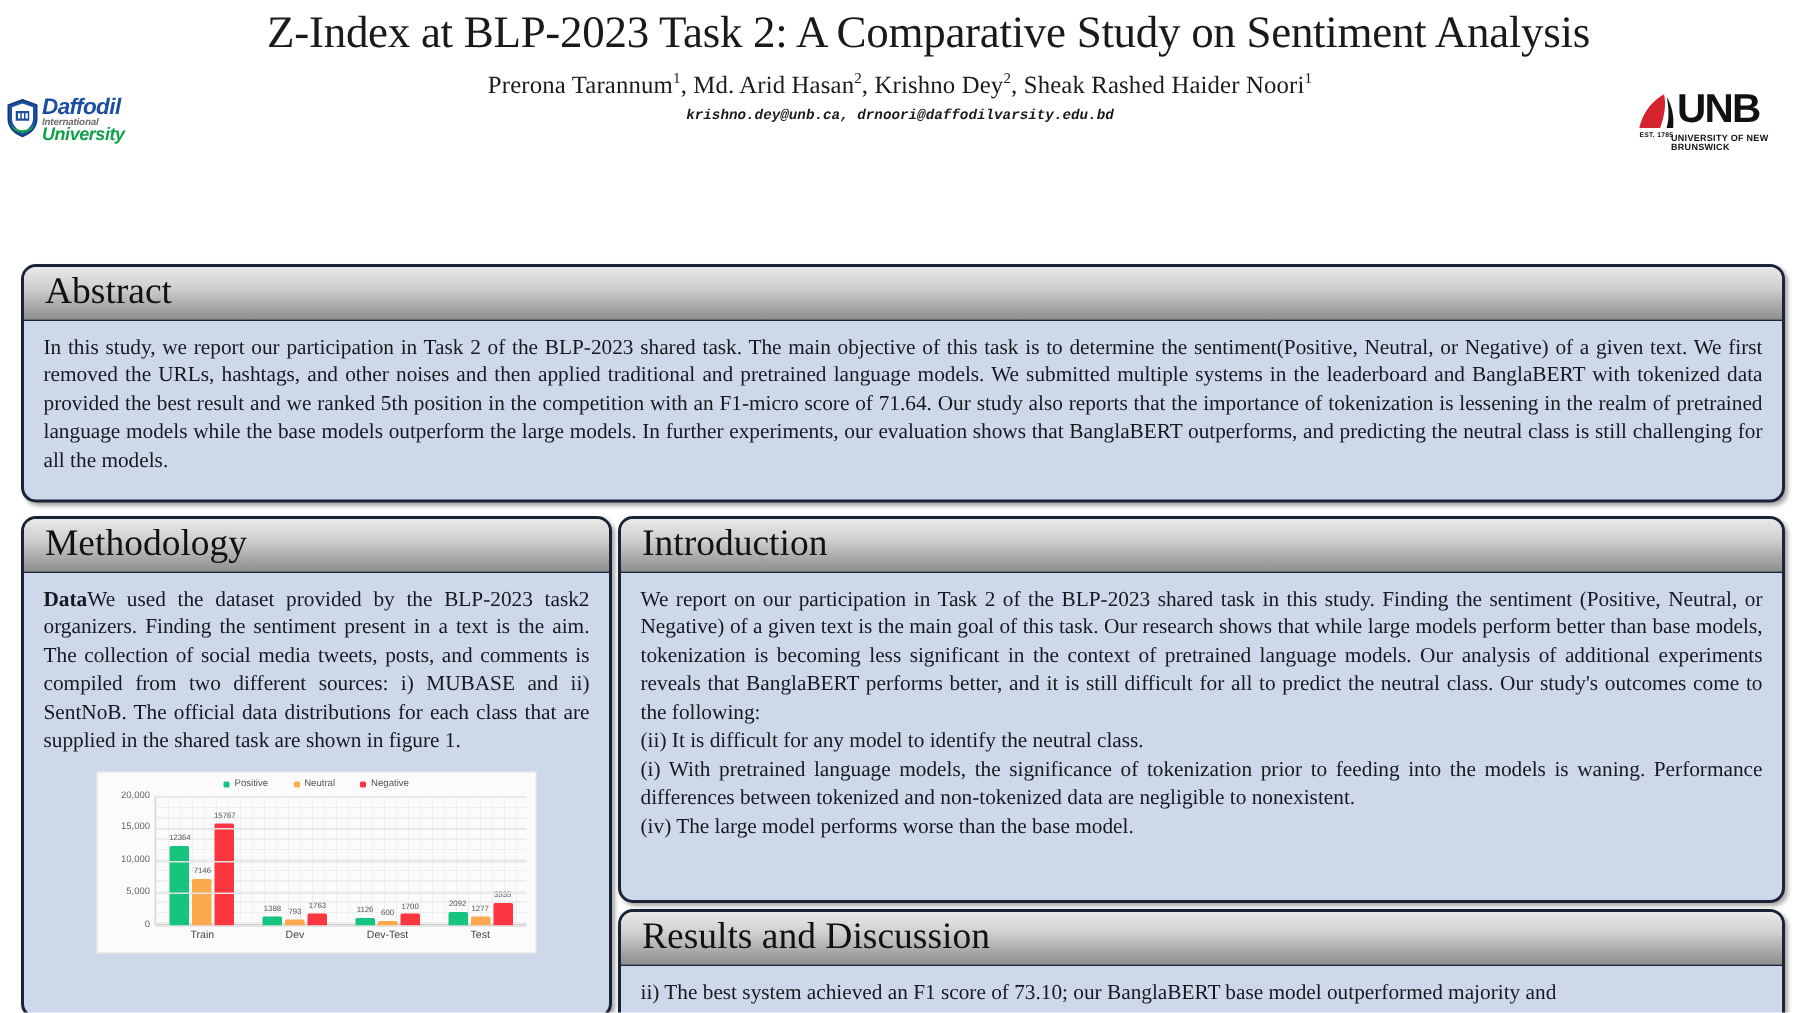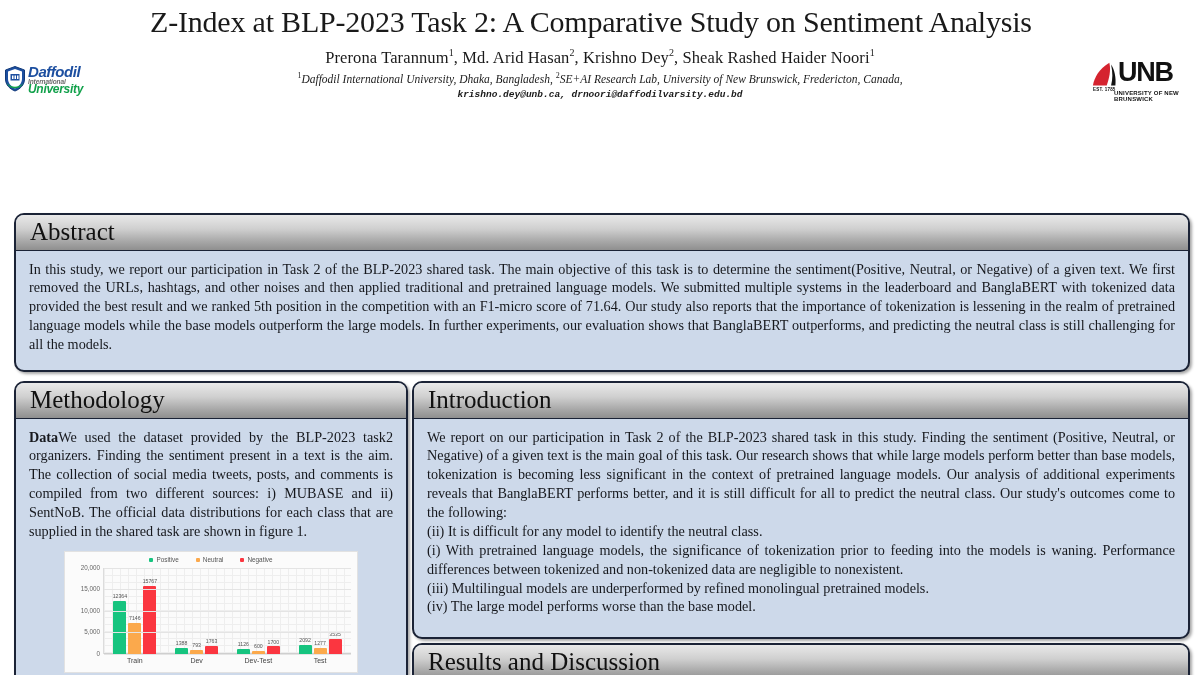--- a/index.html
+++ b/index.html
@@ -5,21 +5,21 @@
   html,body{margin:0;padding:0;}
   body{
     width:1200px;height:675px;overflow:hidden;background:#ffffff;
     font-family:"Liberation Serif", serif;color:#1a1a1a;
   }
   .poster{position:relative;width:1200px;height:675px;}
 
   
   .header{position:relative;height:160px;}
   .title{
-    text-align:left;font-size:30px;line-height:1.05;font-weight:400;
+    text-align:center;font-size:30px;line-height:1.05;font-weight:400;
     letter-spacing:-0.2px;padding:6px 112px 0 150px;
   }
   .authors{
     text-align:center;font-size:16.5px;margin-top:9px;letter-spacing:0.1px;
   }
   .authors sup{font-size:10px;}
   .affil{
     text-align:center;font-size:11.5px;font-style:italic;margin-top:4px;
     padding:0 40px;
   }
@@ -51,21 +51,20 @@
     font-size:6px;font-weight:bold;color:#111;letter-spacing:0.2px;}
 
   
   .panel{
     position:absolute;
     border:2.5px solid #1b2336;
     border-radius:10px;
     background:#cdd9ea;
     box-shadow:2px 2px 3px rgba(0,0,0,0.35);
     overflow:hidden;
-    margin-top:37px;
   }
   .panel-head{
     background:linear-gradient(to bottom,#e9e9e9 0%,#cfcfcf 40%,#a8a8a8 75%,#8f8f8f 100%);
     border-bottom:1.5px solid #1b2336;
     padding:2px 0 3px 14px;
   }
   .panel-head h2{
     margin:0;font-weight:400;font-size:25px;line-height:1.18;
     color:#111;letter-spacing:0px;
   }
@@ -143,21 +142,20 @@
         <path d="M20 1 C8 8 3 18 1 27 L17 27 C20 19 22 9 20 1 Z" fill="#d5232f"></path>
         <path d="M22 3 C24 12 24 20 22 27 L27 27 C28 18 26 9 22 3 Z" fill="#111"></path>
       </svg>
       <div class="unb-word">UNB</div>
       <div class="unb-est">EST. 1785</div>
       <div class="unb-sub">UNIVERSITY OF NEW BRUNSWICK</div>
     </div>
 
     <div class="title">Z-Index at BLP-2023 Task 2: A Comparative Study on Sentiment Analysis</div>
     <div class="authors">Prerona Tarannum<sup>1</sup>, Md. Arid Hasan<sup>2</sup>, Krishno Dey<sup>2</sup>, Sheak Rashed Haider Noori<sup>1</sup></div>
-    <div class="affil"><sup>1</sup>Daffodil International University, Dhaka, Bangladesh, <sup>2</sup>SE+AI Research Lab, University of New Brunswick, Fredericton, Canada,</div>
     <div class="emails">
       <div>krishno.dey@unb.ca, drnoori@daffodilvarsity.edu.bd</div>
     </div>
   </div>
 
   <div class="panel" style="left:14px;top:176px;width:1172px;height:155px;">
     <div class="panel-head">
       <h2>Abstract</h2>
     </div>
     <div class="panel-body">
@@ -261,21 +259,20 @@
 
   <div class="panel" style="left:412px;top:344px;width:774px;height:254px;">
     <div class="panel-head">
       <h2>Introduction</h2>
     </div>
     <div class="panel-body">
       <p>We report on our participation in Task 2 of the BLP-2023 shared task in this study. Finding the sentiment (Positive, Neutral, or Negative) of a given text is the main goal of this task. Our research shows that while large models perform better than base models, tokenization is becoming less significant in the context of pretrained language models. Our analysis of additional experiments reveals that BanglaBERT performs better, and it is still difficult for all to predict the neutral class. Our study's outcomes come to the following:</p>
       <div class="lines">
           <p>(ii) It is difficult for any model to identify the neutral class.</p>
           <p>(i) With pretrained language models, the significance of tokenization prior to feeding into the models is waning. Performance differences between tokenized and non-tokenized data are negligible to nonexistent.</p>
-          <p>(iii) Multilingual models are underperformed by refined monolingual pretrained models.</p>
           <p>(iv) The large model performs worse than the base model.</p>
         </div>
     </div>
   </div>
 
   <div class="panel" style="left:412px;top:606px;width:774px;height:100px;">
     <div class="panel-head">
       <h2>Results and Discussion</h2>
     </div>
     <div class="panel-body">

